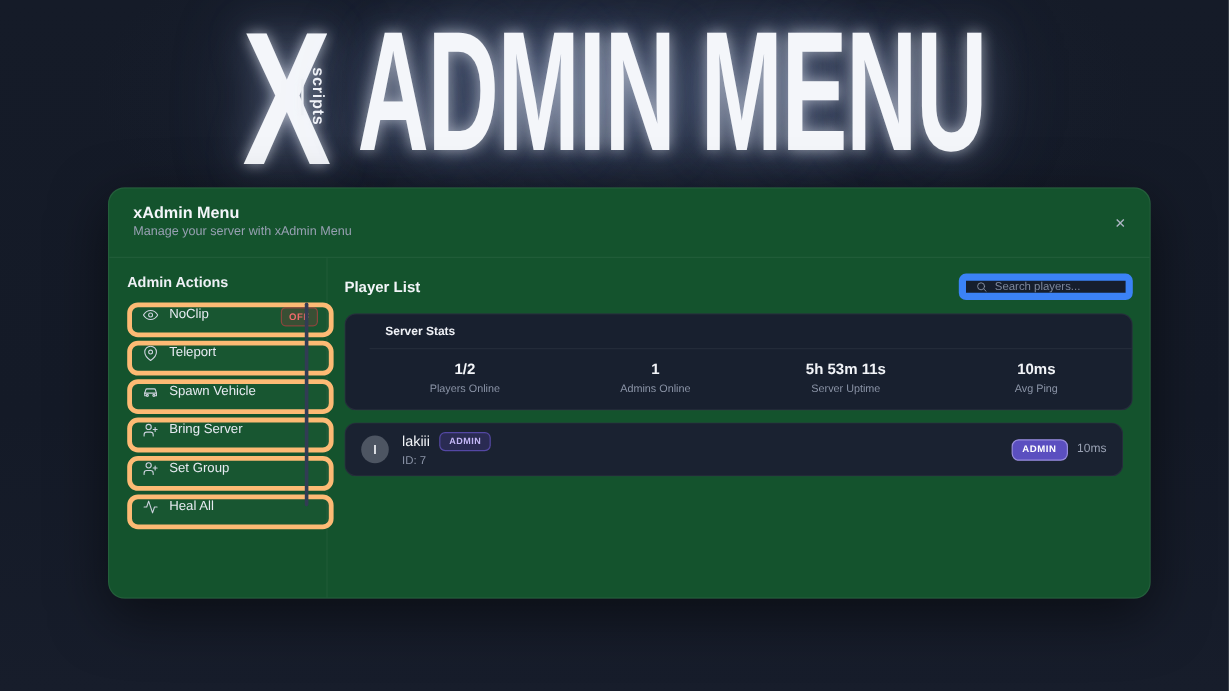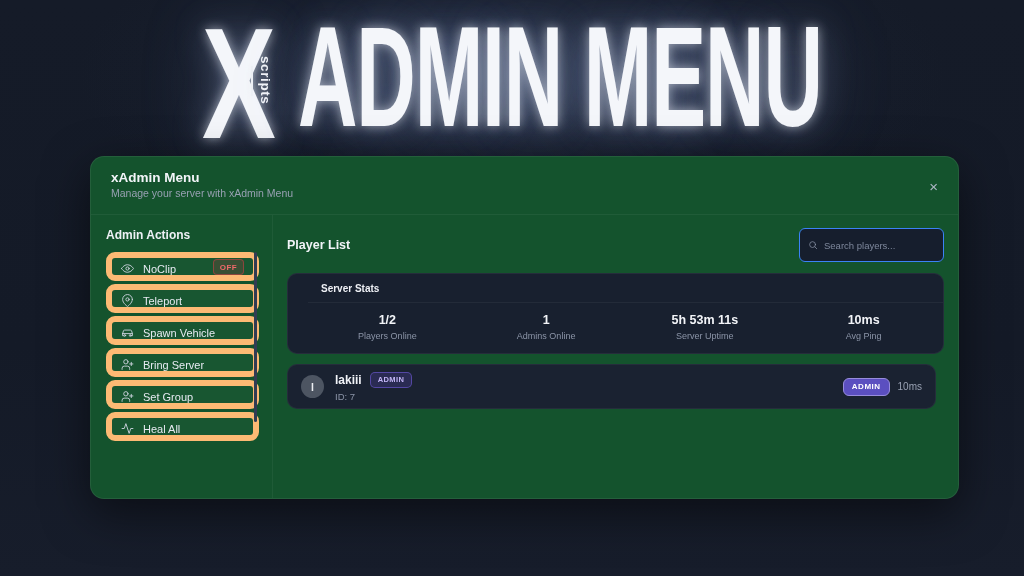--- a/index.html
+++ b/index.html
@@ -45,40 +45,40 @@
   .panel-subtitle{ font-size:10.5px; color:#97a0b2; margin-top:2px; }
   .close-btn{ position:absolute; right:20px; top:22px; font-size:15px; color:#aeb6c5; cursor:pointer; line-height:1; }
 
   .panel-body{ position:relative; height:284px; }
   .v-divider{ position:absolute; left:181px; top:0; bottom:0; width:1px; background:rgba(255,255,255,.05); }
 
   
   .sidebar{ position:absolute; left:0; top:0; width:181px; height:100%; padding:13px 0 0 15px; }
   .sidebar-heading{ font-size:12px; font-weight:700; color:#eef0f5; margin-bottom:10px; }
   .action-btn{
-    width:153px; height:29px; margin-bottom:3px; display:flex; align-items:flex-end; gap:9px;
-    padding:0 9px; background:rgba(255,255,255,.018); border:6px solid #fdba74; border-radius:9px;
+    width:172px; height:29px; margin-bottom:3px; display:flex; align-items:flex-start; gap:9px;
+    padding:0 9px; background:rgba(255,255,255,.018); border:4px solid #fdba74; border-radius:9px;
     cursor:pointer;
   }
   .action-btn .label{ font-size:11px; color:#e6eaf1; }
   .icon{ display:inline-flex; align-items:center; justify-content:center; }
   .icon svg{ stroke:#ccd2dd; fill:none; stroke-width:1.7; stroke-linecap:round; stroke-linejoin:round; }
   .badge-off{
     margin-left:auto; font-size:8px; font-weight:700; letter-spacing:.4px; color:#ef6a6a;
     background:rgba(208,52,64,.18); border:1px solid rgba(208,60,70,.55); border-radius:4px; padding:2.5px 6px;
   }
   .scroll-thumb{ position:absolute; left:163px; top:37px; width:3px; height:170px; background:#323c54; border-radius:2px; }
 
   
   .main{ position:absolute; left:182px; top:0; right:0; bottom:0; padding:13px 14px 0 14px; }
   .main-top{ display:flex; align-items:center; justify-content:space-between; margin-bottom:11px; }
   .main-title{ font-size:12.5px; font-weight:700; color:#f2f4f8; }
   .search-box{
-    width:145px; height:34px; display:flex; align-items:center; gap:6px; padding:0 8px;
-    background:#161e2d; border:1px solid #3b82f6; border-radius:6px;
+    width:145px; height:22px; display:flex; align-items:center; gap:6px; padding:0 8px;
+    background:#161e2d; border:6px solid #3b82f6; border-radius:6px;
   }
   .search-box svg{ stroke:#8a93a6; fill:none; stroke-width:1.8; stroke-linecap:round; }
   .search-box input{
     flex:1; background:transparent; border:none; outline:none; font-family:"Liberation Sans",sans-serif;
     font-size:9.5px; color:#cfd5e1; min-width:0;
   }
   .search-box input::placeholder{ color:#7e889c; }
 
   .stats-card{ background:#18202f; border:1px solid rgba(255,255,255,.06); border-radius:10px; margin-bottom:10px;padding-left:20px; }
   .stats-heading{ font-size:10px; font-weight:700; color:#eef0f5; padding:9px 13px 8px 13px; border-bottom:1px solid rgba(255,255,255,.05); }
@@ -90,21 +90,21 @@
   .player-card{
     display:flex; align-items:center; height:45px; margin-right:8px; padding:0 13px;
     background:#1a2231; border:1px solid rgba(255,255,255,.05); border-radius:10px; cursor:pointer;
   }
   .avatar{
     width:23px; height:23px; border-radius:50%; background:#4d5562; color:#eceef2;
     display:flex; align-items:center; justify-content:center; font-size:10.5px; font-weight:700; flex:0 0 auto;
   }
   .player-info{ margin-left:11px; }
   .player-name-row{ display:flex; align-items:center; gap:8px; }
-  .player-name{ font-size:12px; font-weight:700; color:#f1f3f7; }
+  .player-name{ font-size:12px; font-weight:400; color:#f1f3f7; }
   .badge-role{
     font-size:7.5px; font-weight:700; letter-spacing:.4px; color:#c3b6f6;
     background:rgba(116,90,240,.18); border:1px solid rgba(128,100,245,.5); border-radius:5px; padding:2.5px 7px;
   }
   .player-id{ font-size:9.5px; color:#8c95a8; margin-top:3px; }
   .player-right{ margin-left:auto; display:flex; align-items:center; gap:8px; }
   .badge-admin-solid{
     font-size:8px; font-weight:700; letter-spacing:.5px; color:#ffffff;
     background:#5b4fc0; border:1px solid #978cdc; border-radius:6px; padding:3.5px 8px;
   }

